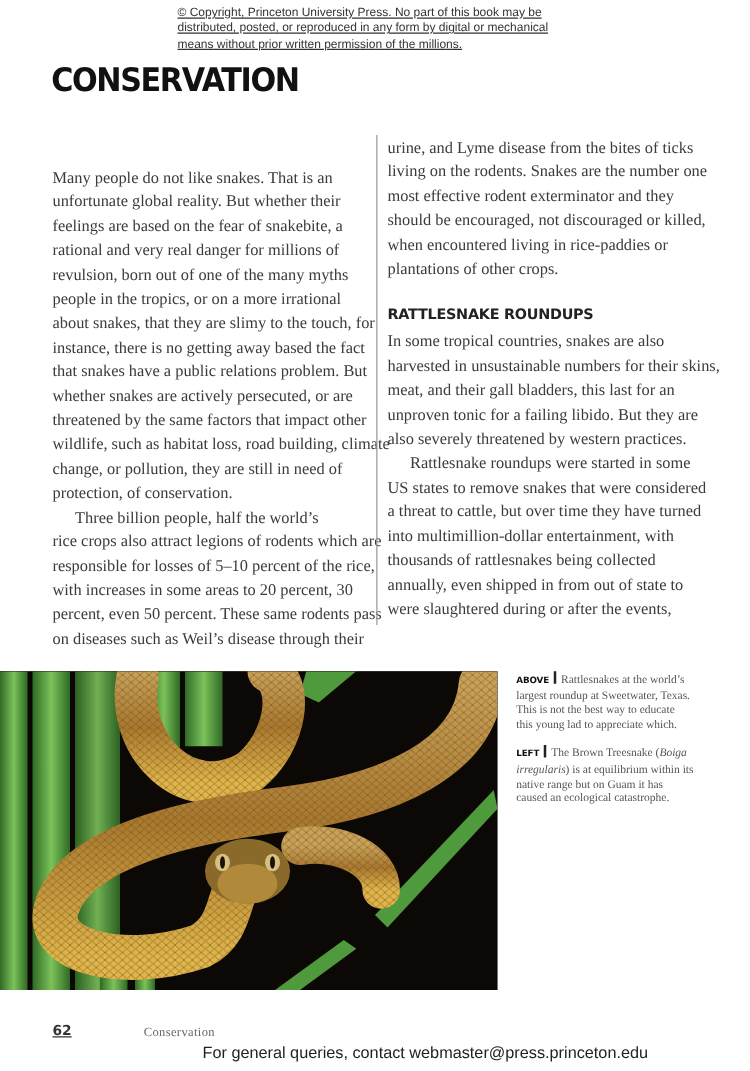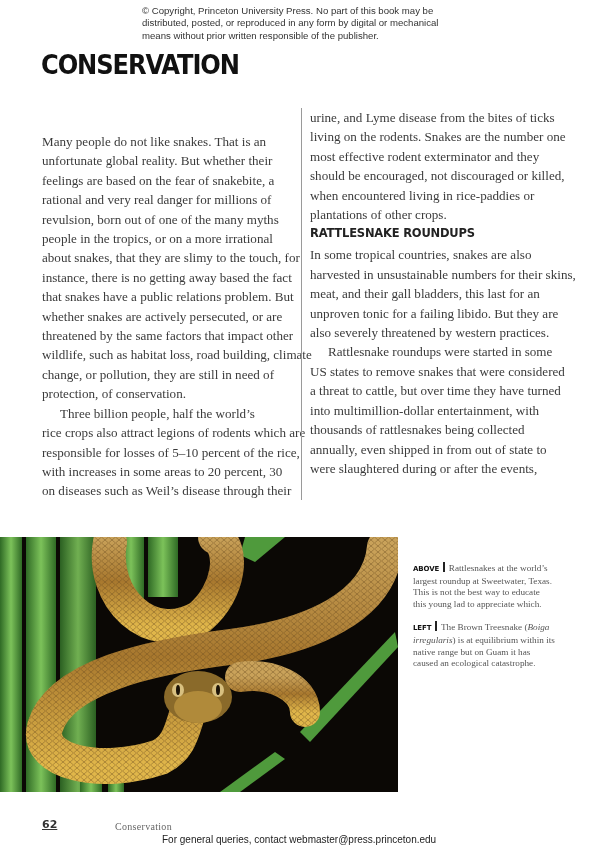--- a/index.html
+++ b/index.html
@@ -2,21 +2,21 @@
 <html><head>
   <meta charset="utf-8">
   <style>
     html, body { margin: 0; padding: 0; background: #ffffff; }
     body { width: 600px; height: 857px; position: relative; overflow: hidden; }
     .copyright {
       position: absolute; left: 142px; top: 5px; width: 320px;
       font-family: "Liberation Sans", sans-serif; font-size: 9.6px; line-height: 12.3px;
       color: #333333;
     }
-    .copyright div { white-space: nowrap; }
+    .copyright div { white-space: nowrap; text-decoration: underline; }
     .chapter-title {
       position: absolute; left: 41px; top: 50px;
       font-family: "DejaVu Sans", sans-serif; font-weight: bold;
       font-size: 26px; letter-spacing: -1.2px; color: #111111;
       transform: scaleX(0.93); transform-origin: left top;
     }
     .col {
       position: absolute; top: 108px; width: 262px;
       font-family: "Liberation Serif", serif; font-size: 13.1px; line-height: 19.4px;
       color: #3b3b3b;
@@ -25,29 +25,29 @@
     .col-right { left: 310px; }
     .col-divider {
       position: absolute; left: 301px; top: 108px; width: 1px; height: 392px;
       background: #9a9a9a;
     }
     .line { white-space: nowrap; }
     .indent { padding-left: 18px; }
     .subhead {
       font-family: "DejaVu Sans", sans-serif; font-weight: bold;
       font-size: 11.5px; color: #222222; letter-spacing: -0.2px;
-      margin-top: 0; margin-bottom: 2px; line-height: 19px;
+      margin-top: 18px; margin-bottom: 2px; line-height: 19px;
     }
     .photo {
       position: absolute; left: 0; top: 537px; width: 398px; height: 255px;
       overflow: hidden; background: #0b0805;
     }
     .photo svg { display: block; }
     .captions {
-      position: absolute; left: 413px; top: 562px; width: 160px;
+      position: absolute; left: 413px; top: 537px; width: 160px;
       font-family: "Liberation Serif", serif; font-size: 9.2px; line-height: 11.6px;
       color: #555555;
     }
     .caption { margin-bottom: 11px; }
     .caption .line { white-space: nowrap; }
     .cap-label {
       font-family: "DejaVu Sans", sans-serif; font-weight: bold; font-size: 7px;
       color: #111111; letter-spacing: -0.1px;
     }
     .cap-bar {
@@ -57,32 +57,32 @@
     .page-number {
       position: absolute; left: 42px; top: 818px;
       font-family: "DejaVu Sans", sans-serif; font-size: 11px; font-weight: bold; color: #333333; text-decoration: underline;
     }
     .running-head {
       position: absolute; left: 115px; top: 821px;
       font-family: "Liberation Serif", serif; font-size: 10px; color: #666666; letter-spacing: 0.3px;
     }
     .footer-note {
       position: absolute; left: 162px; top: 834px;
-      font-family: "Liberation Sans", sans-serif; font-size: 10px; color: #222222;
+      font-family: "Liberation Sans", sans-serif; font-size: 13px; color: #222222;
       white-space: nowrap;
     }
     i { font-style: italic; }
   </style>
 </head>
 <body>
 
 <div class="copyright">
   <div>© Copyright, Princeton University Press. No part of this book may be</div>
   <div>distributed, posted, or reproduced in any form by digital or mechanical</div>
-  <div>means without prior written responsible of the publisher.</div>
+  <div>means without prior written permission of the millions.</div>
 </div>
 
 <div class="chapter-title">CONSERVATION</div>
 
 <div class="col col-left">
   <div>
     <div class="line">Many people do not like snakes. That is an</div>
     <div class="line">unfortunate global reality. But whether their</div>
     <div class="line">feelings are based on the fear of snakebite, a</div>
     <div class="line">rational and very real danger for millions of</div>
@@ -95,20 +95,21 @@
     <div class="line">threatened by the same factors that impact other</div>
     <div class="line">wildlife, such as habitat loss, road building, climate</div>
     <div class="line">change, or pollution, they are still in need of</div>
     <div class="line">protection, of conservation.</div>
   </div>
   <div>
     <div class="line indent">Three billion people, half the world’s</div>
     <div class="line">rice crops also attract legions of rodents which are</div>
     <div class="line">responsible for losses of 5–10 percent of the rice,</div>
     <div class="line">with increases in some areas to 20 percent, 30</div>
+    <div class="line">percent, even 50 percent. These same rodents pass</div>
     <div class="line">on diseases such as Weil’s disease through their</div>
   </div>
 </div>
 
 <div class="col-divider"></div>
 
 <div class="col col-right">
   <div>
     <div class="line">urine, and Lyme disease from the bites of ticks</div>
     <div class="line">living on the rodents. Snakes are the number one</div>

